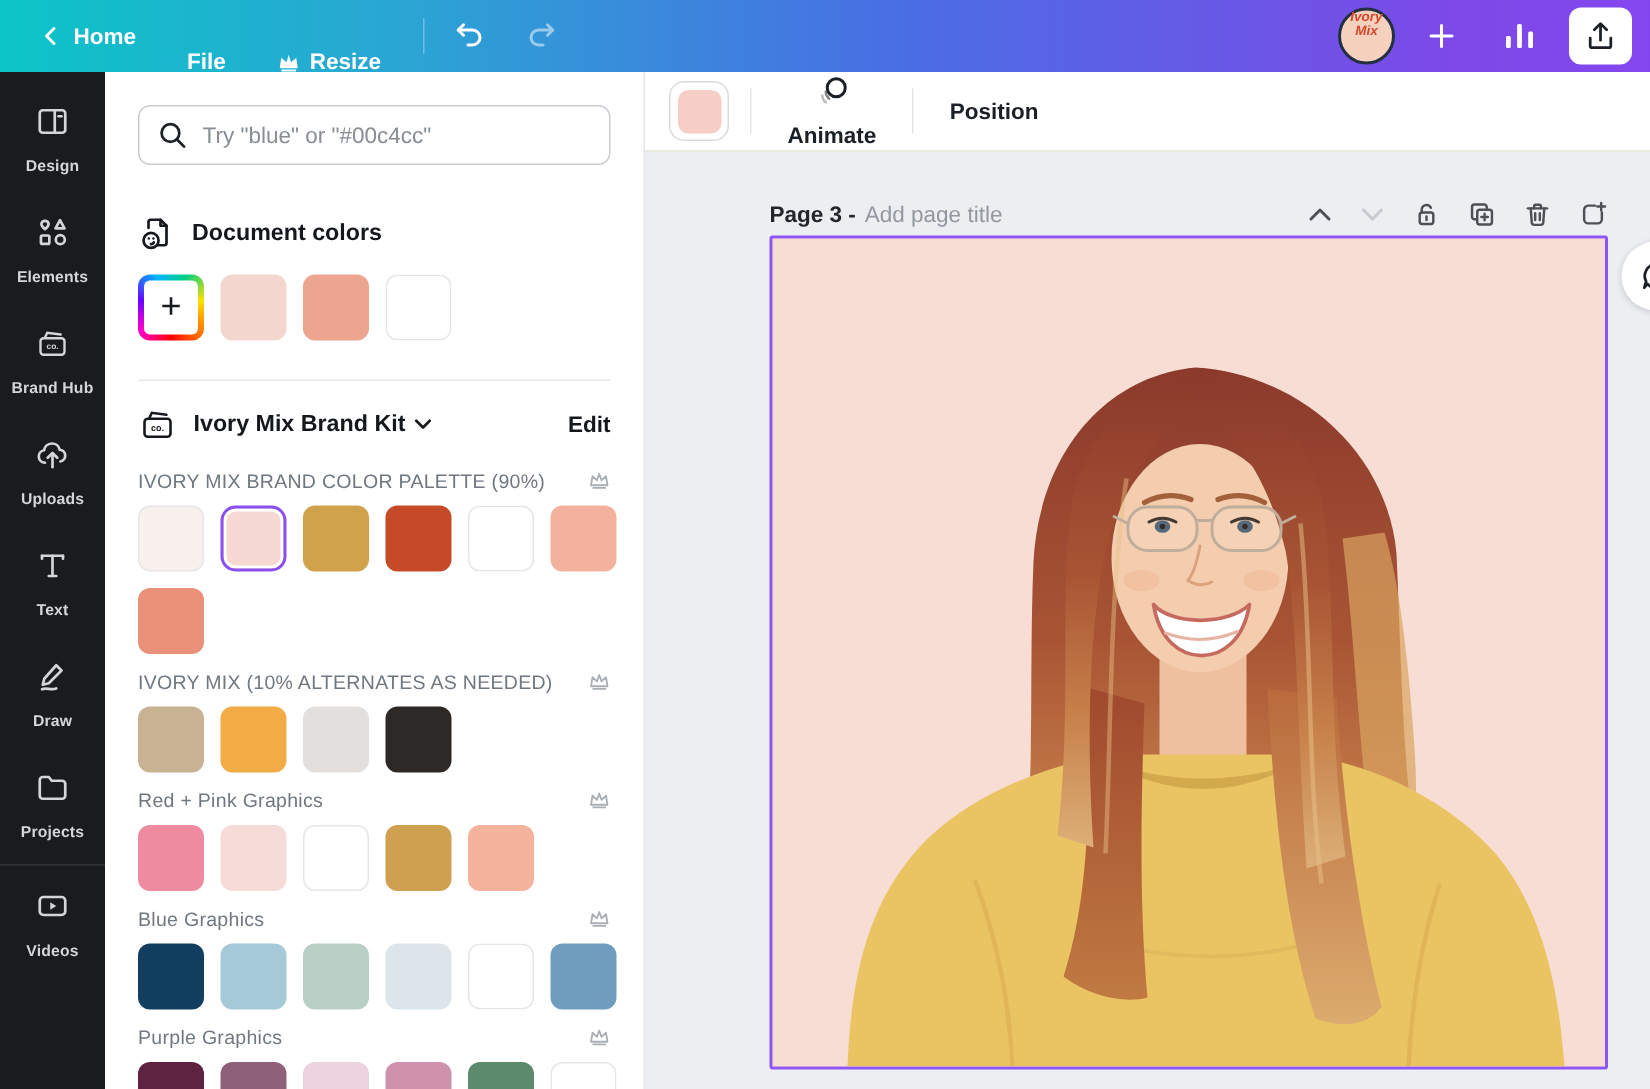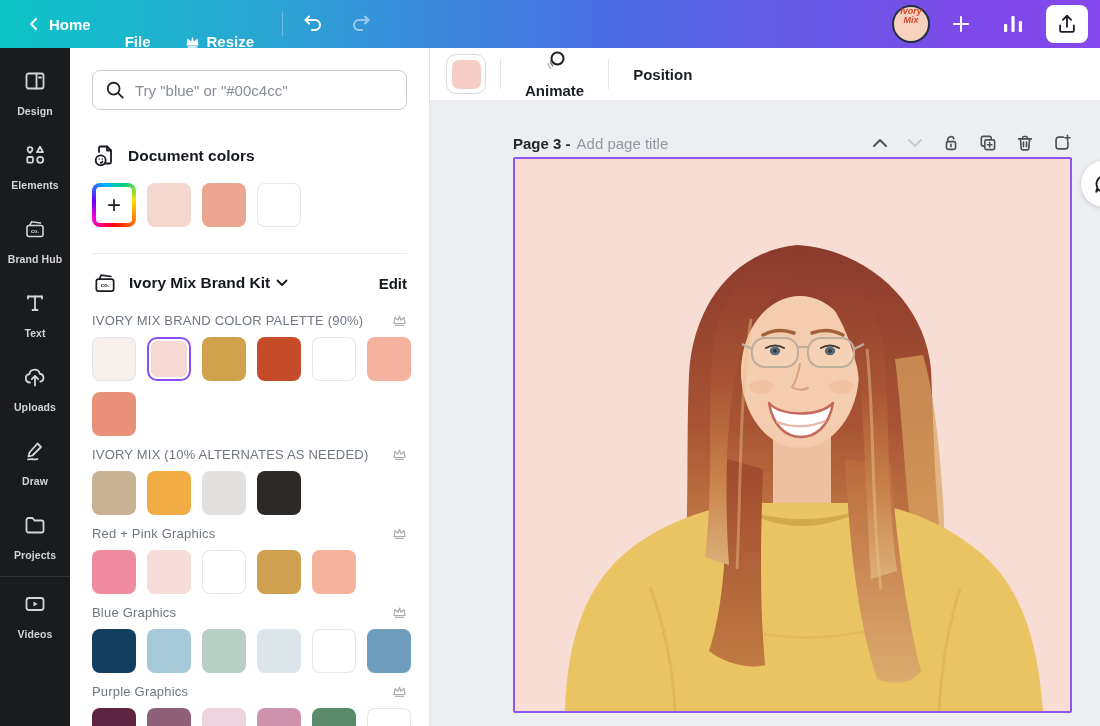--- a/index.html
+++ b/index.html
@@ -172,35 +172,35 @@
     </div>
     <div class="rail-item">
       <svg class="ic-s" width="24" height="24" viewBox="0 0 24 24" fill="none" stroke="#d3d5d8" stroke-width="1.6" stroke-linecap="round">
           <rect x="4" y="8.5" width="16" height="11" rx="2"></rect>
           <path d="M7 8 L8.5 4.8 L17.5 6"></path>
           <text x="8" y="15.8" font-size="5.6" fill="#d3d5d8" stroke="none" font-weight="bold">co.</text>
         </svg>
       <span>Brand Hub</span>
     </div>
     <div class="rail-item">
+      <svg class="ic-s" width="24" height="24" viewBox="0 0 24 24" fill="none" stroke="#d3d5d8" stroke-width="1.8" stroke-linecap="round" stroke-linejoin="round">
+          <path d="M7 17.5 a4.2 4.2 0 0 1 -.6 -8.35 a5.3 5.3 0 0 1 10.4 -.4 a4 4 0 0 1 .5 7.9"></path>
+          <path d="M12 20.5 V11.5"></path>
+          <path d="M8.8 14.2 L12 11 L15.2 14.2"></path>
+        </svg>
+      <span>Uploads</span>
+    </div>
+    <div class="rail-item">
       <svg class="ic-s" width="24" height="24" viewBox="0 0 24 24" fill="none" stroke="#d3d5d8" stroke-width="1.8" stroke-linecap="round">
           <path d="M5 5.5 H19"></path>
           <path d="M12 5.5 V19"></path>
           <path d="M9.5 19 H14.5"></path>
           <path d="M5 5.5 V7.5 M19 5.5 V7.5"></path>
         </svg>
       <span>Text</span>
-    </div>
-    <div class="rail-item">
-      <svg class="ic-s" width="24" height="24" viewBox="0 0 24 24" fill="none" stroke="#d3d5d8" stroke-width="1.8" stroke-linecap="round" stroke-linejoin="round">
-          <path d="M7 17.5 a4.2 4.2 0 0 1 -.6 -8.35 a5.3 5.3 0 0 1 10.4 -.4 a4 4 0 0 1 .5 7.9"></path>
-          <path d="M12 20.5 V11.5"></path>
-          <path d="M8.8 14.2 L12 11 L15.2 14.2"></path>
-        </svg>
-      <span>Uploads</span>
     </div>
     <div class="rail-item">
       <svg class="ic-s" width="24" height="24" viewBox="0 0 24 24" fill="none" stroke="#d3d5d8" stroke-width="1.8" stroke-linecap="round" stroke-linejoin="round">
           <path d="M14.5 4.5 L18 8 L9.5 16.5 L5.5 17.5 L6.5 13.5 Z"></path>
           <path d="M5 20.5 c3 -1.5 6 1 9.5 -.5"></path>
         </svg>
       <span>Draw</span>
     </div>
     <div class="rail-item">
       <svg class="ic-s" width="24" height="24" viewBox="0 0 24 24" fill="none" stroke="#d3d5d8" stroke-width="1.8" stroke-linecap="round" stroke-linejoin="round">

